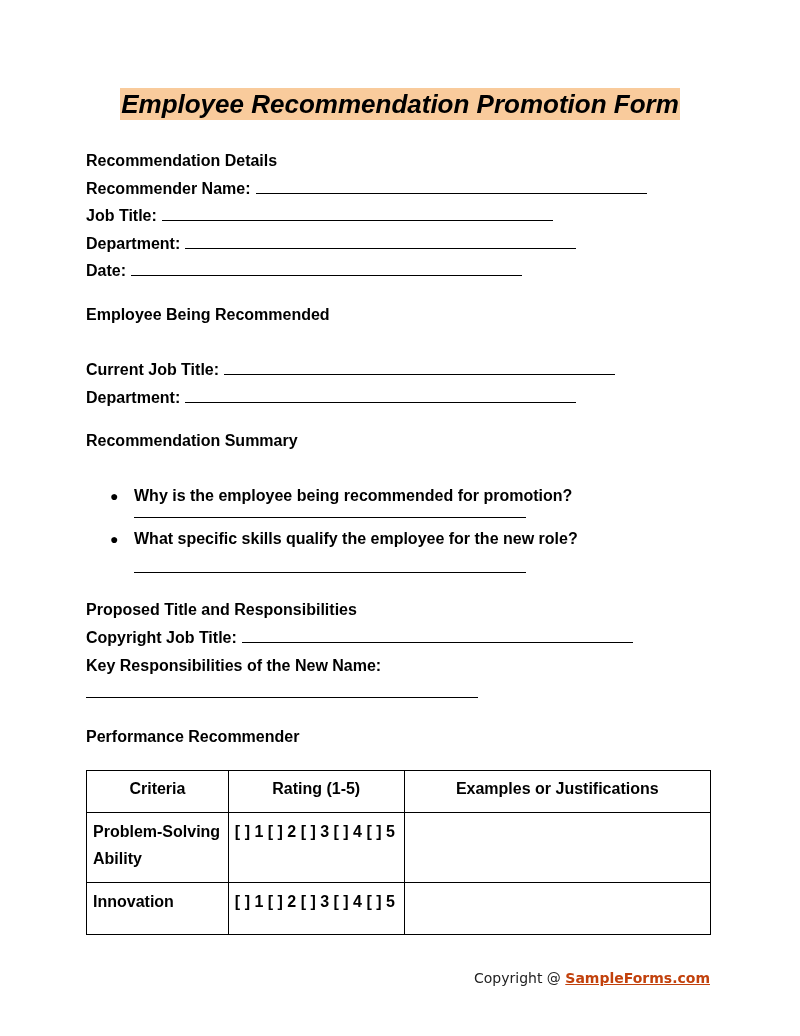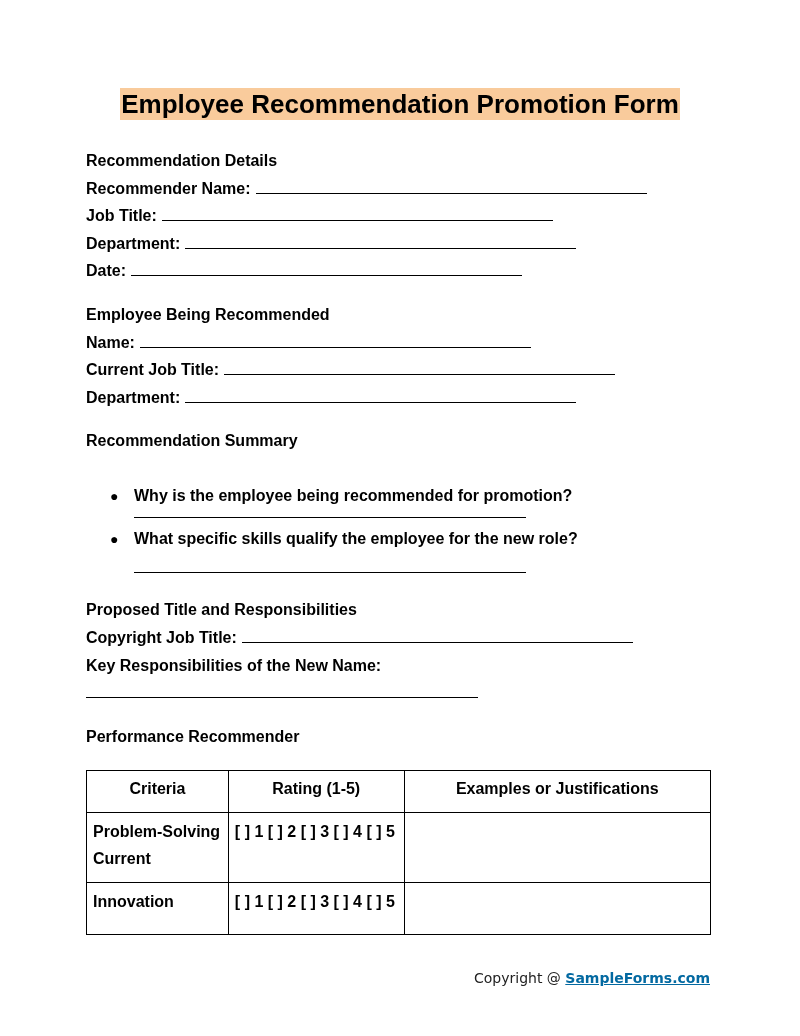--- a/index.html
+++ b/index.html
@@ -27,20 +27,21 @@
     }
     .title {
       display: inline-block;
       background: #f9cb9c;
       font-family: "Liberation Sans", sans-serif;
       font-weight: bold;
       font-size: 26px;
       line-height: 32px;
       padding: 0 1px;
       letter-spacing: 0;
+      font-style: italic;
     }
     .line {
       position: absolute;
       left: 86px;
       font-weight: bold;
       font-size: 16px;
       line-height: 20px;
       white-space: nowrap;
       text-align: right;
     }
@@ -110,21 +111,21 @@
     .footer {
       position: absolute;
       right: 90px;
       top: 970px;
       font-family: "DejaVu Sans", sans-serif;
       font-size: 14px;
       color: #222;
       white-space: nowrap;
     }
     .footer a {
-      color: #0369a1;
+      color: #c2410c;
       font-weight: bold;
       text-decoration: underline;
     }
   </style>
 </head>
 <body>
 
 <div class="page">
 
   <div class="title-wrap">
@@ -144,23 +145,20 @@
   <div class="line" style="top:234px">
     <span>Department:</span><span class="blank" style="width:391px"></span>
   </div>
 
   <div class="line" style="top:261px">
     <span>Date:</span><span class="blank" style="width:391px"></span>
   </div>
 
   <div class="line" style="top:305px">Employee Being Recommended</div>
 
-  <div class="line" style="top:333px">
-    <span>Name:</span><span class="blank" style="width:391px"></span>
-  </div>
 
   <div class="line" style="top:360px">
     <span>Current Job Title:</span><span class="blank" style="width:391px"></span>
   </div>
 
   <div class="line" style="top:388px">
     <span>Department:</span><span class="blank" style="width:391px"></span>
   </div>
 
   <div class="line" style="top:431px">Recommendation Summary</div>
@@ -189,21 +187,21 @@
   <table class="eval">
     <thead>
       <tr>
         <th class="col-criteria">Criteria</th>
         <th class="col-rating">Rating (1-5)</th>
         <th class="col-examples">Examples or Justifications</th>
       </tr>
     </thead>
     <tbody>
       <tr class="row-1">
-        <td>Problem-Solving Current</td>
+        <td>Problem-Solving Ability</td>
         <td>[ ] 1 [ ] 2 [ ] 3 [ ] 4 [ ] 5</td>
         <td></td>
       </tr>
       <tr class="row-2">
         <td>Innovation</td>
         <td>[ ] 1 [ ] 2 [ ] 3 [ ] 4 [ ] 5</td>
         <td></td>
       </tr>
     </tbody>
   </table>

